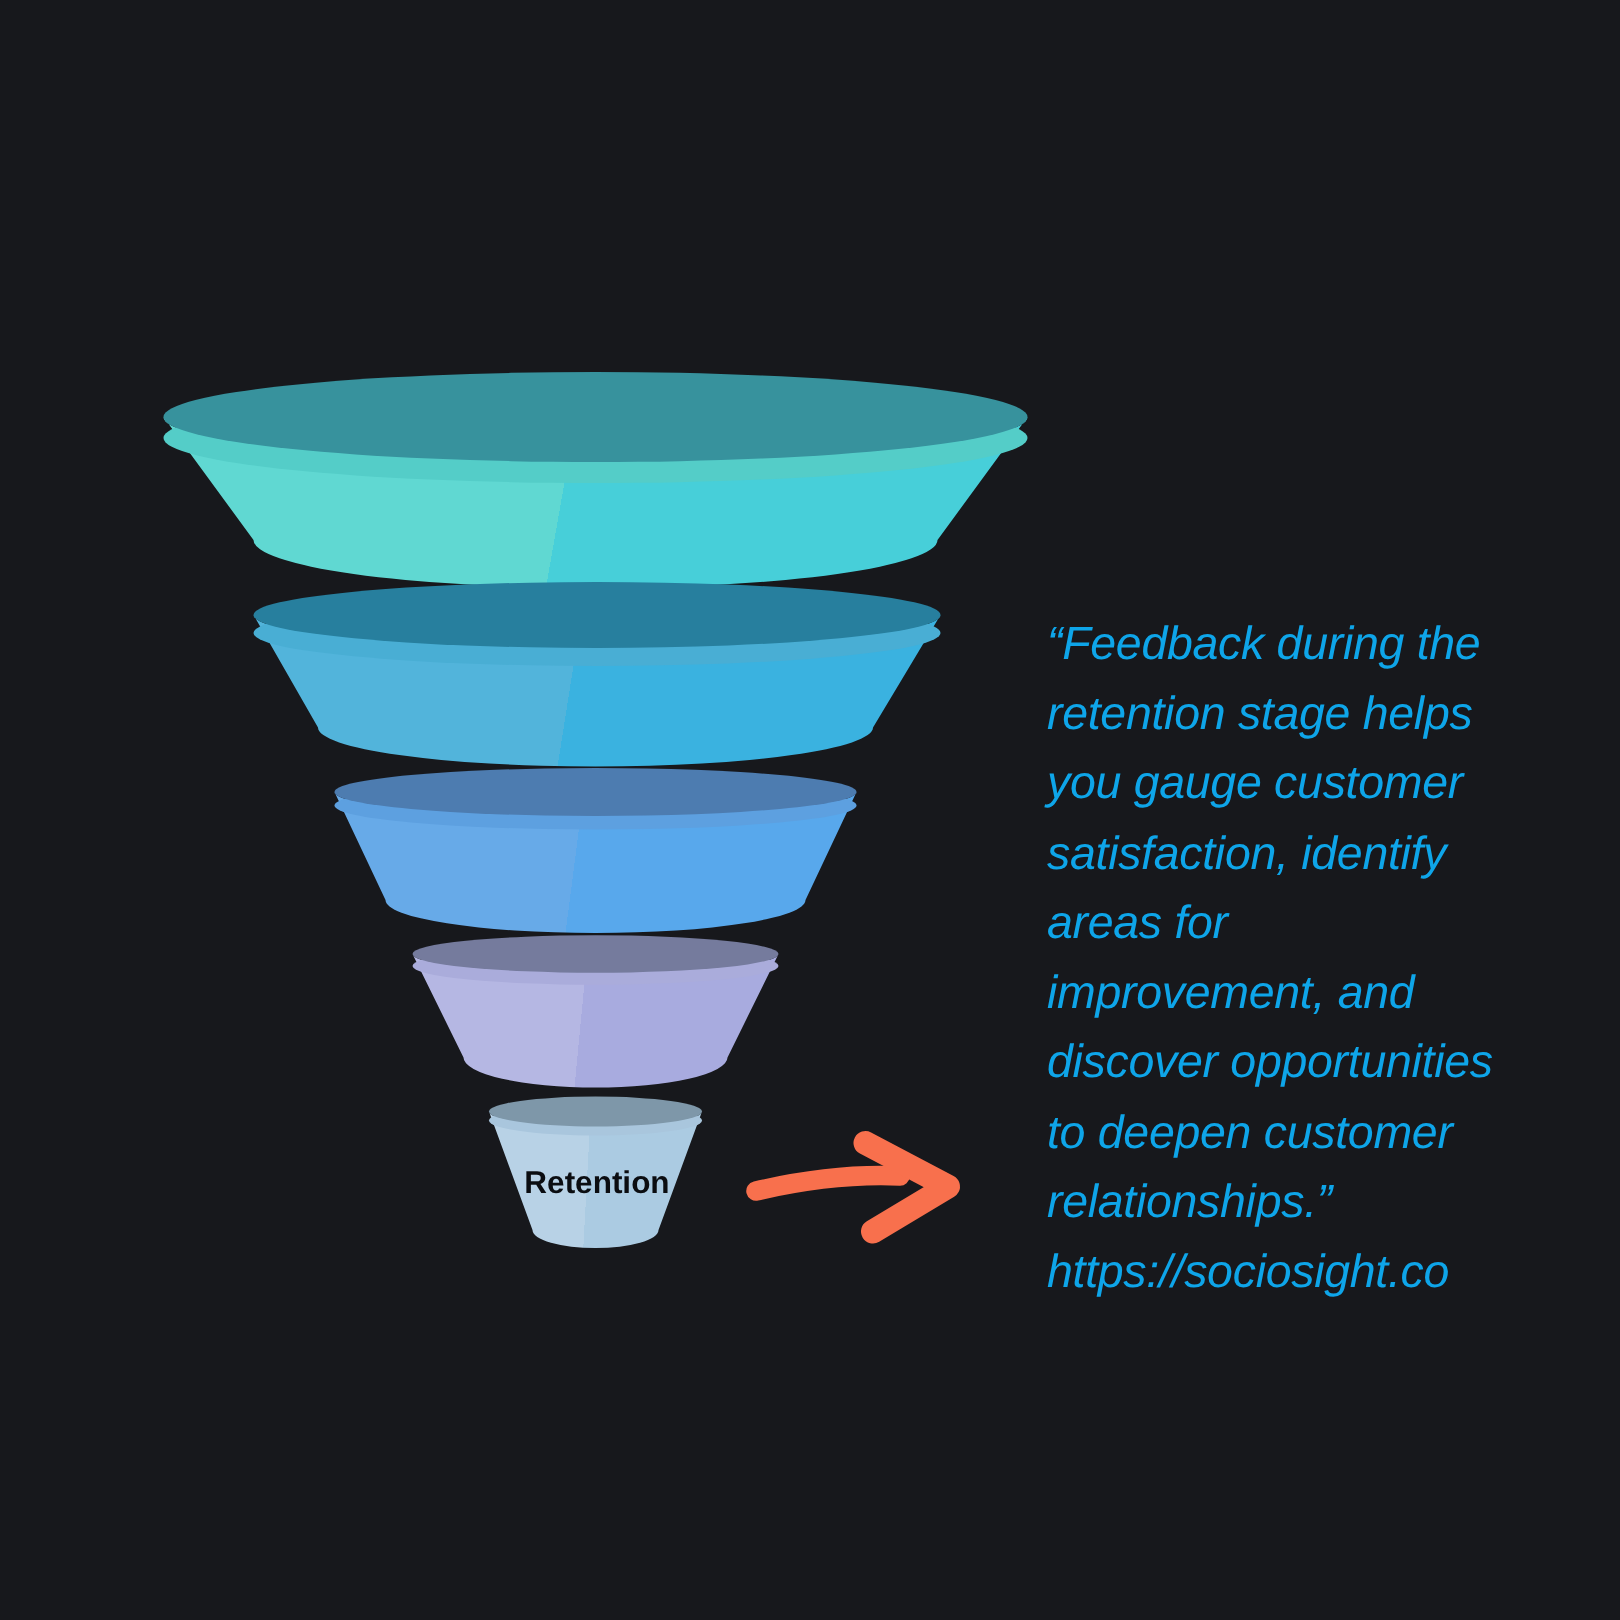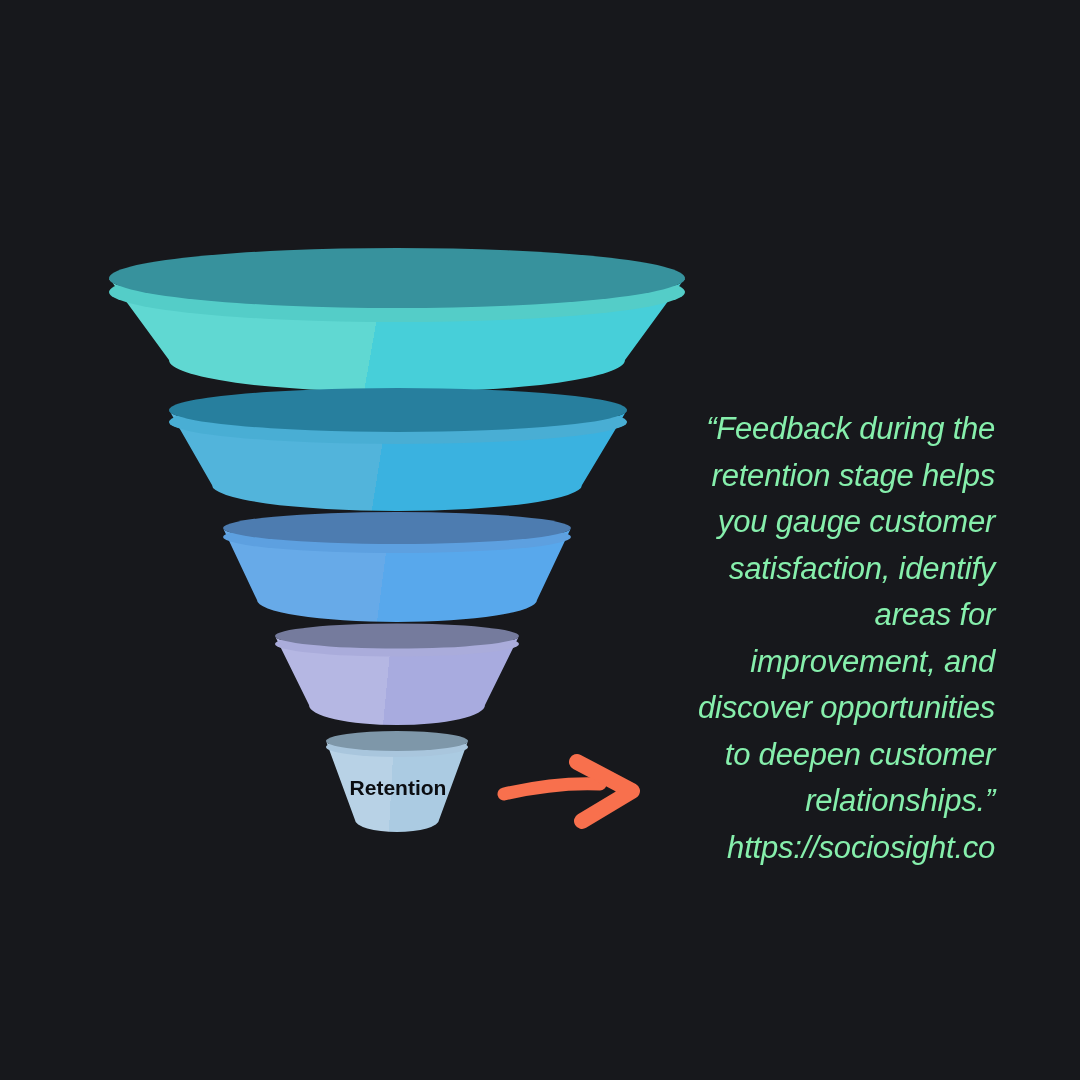--- a/index.html
+++ b/index.html
@@ -99,21 +99,21 @@
     </g>
 
     <text class="stage-label" x="398" y="795" text-anchor="middle" fill="#0b0d11">Retention</text>
 
     <g>
       <path d="M 504 794 Q 556 782 600 784" fill="none" stroke-width="13" stroke-linecap="round" stroke="#f8704d"></path>
       <path d="M 577 762 L 632 791 L 582 821" fill="none" stroke-width="16" stroke-linecap="round" stroke-linejoin="round" stroke="#f8704d"></path>
     </g>
   </svg>
 
-  <div class="quote" style="color: #86efac; text-align: right;">“Feedback during the
+  <div class="quote" style="color: #0ea5e9;">“Feedback during the
 retention stage helps
 you gauge customer
 satisfaction, identify
 areas for
 improvement, and
 discover opportunities
 to deepen customer
 relationships.”
 https://sociosight.co</div>
 

